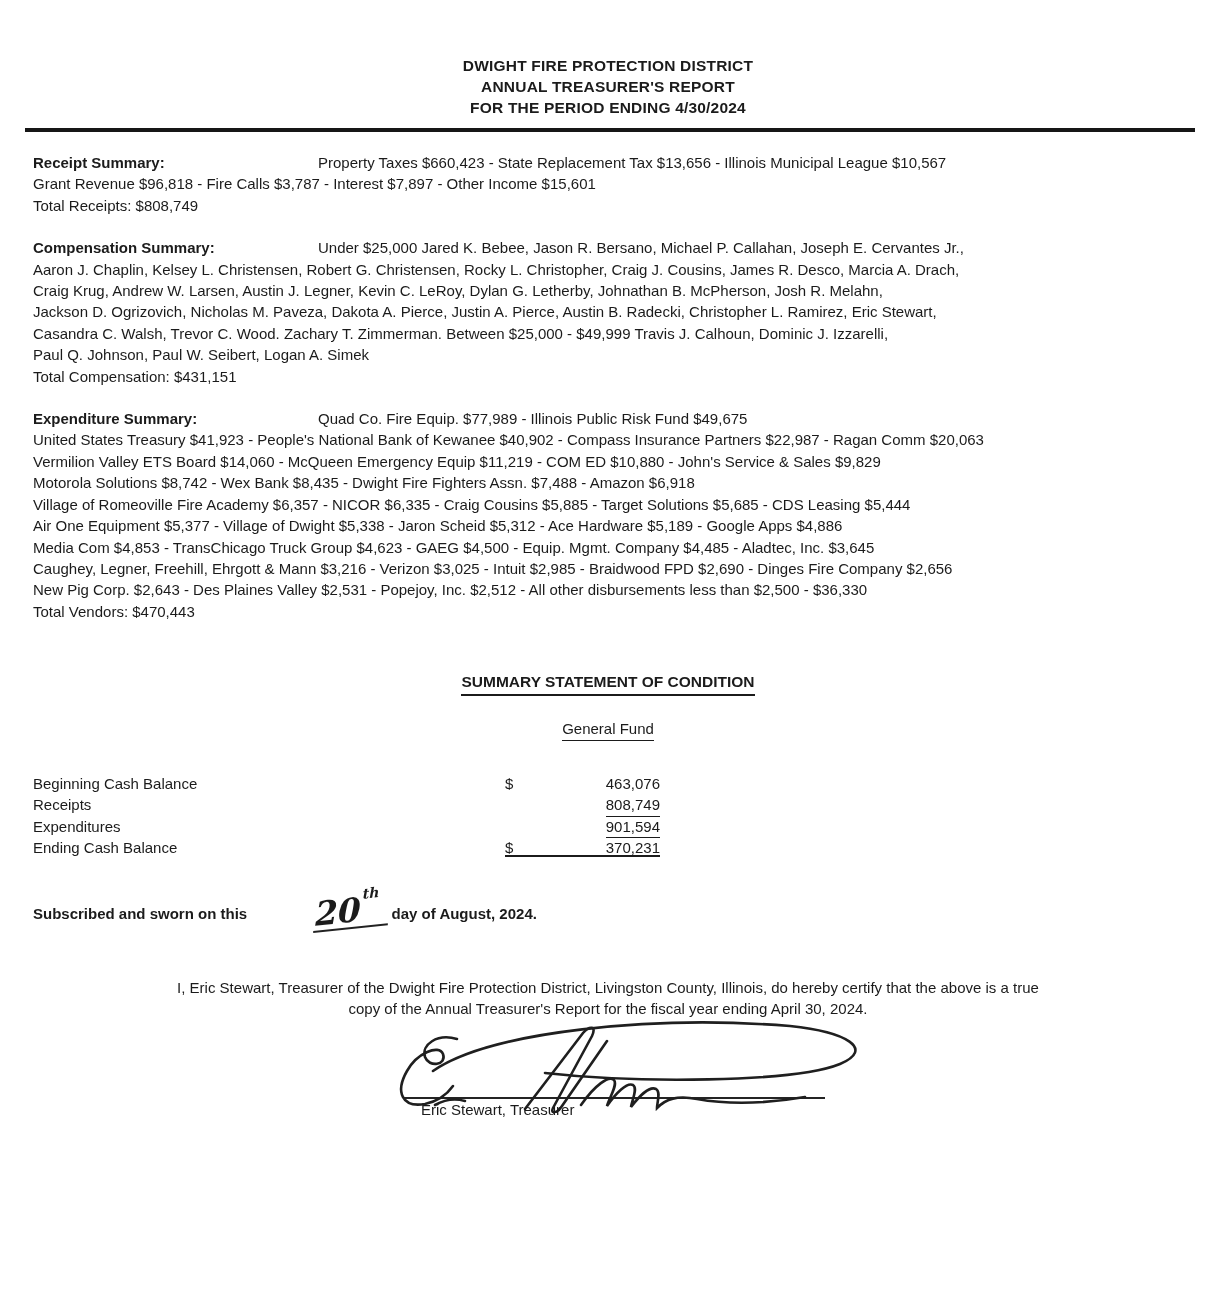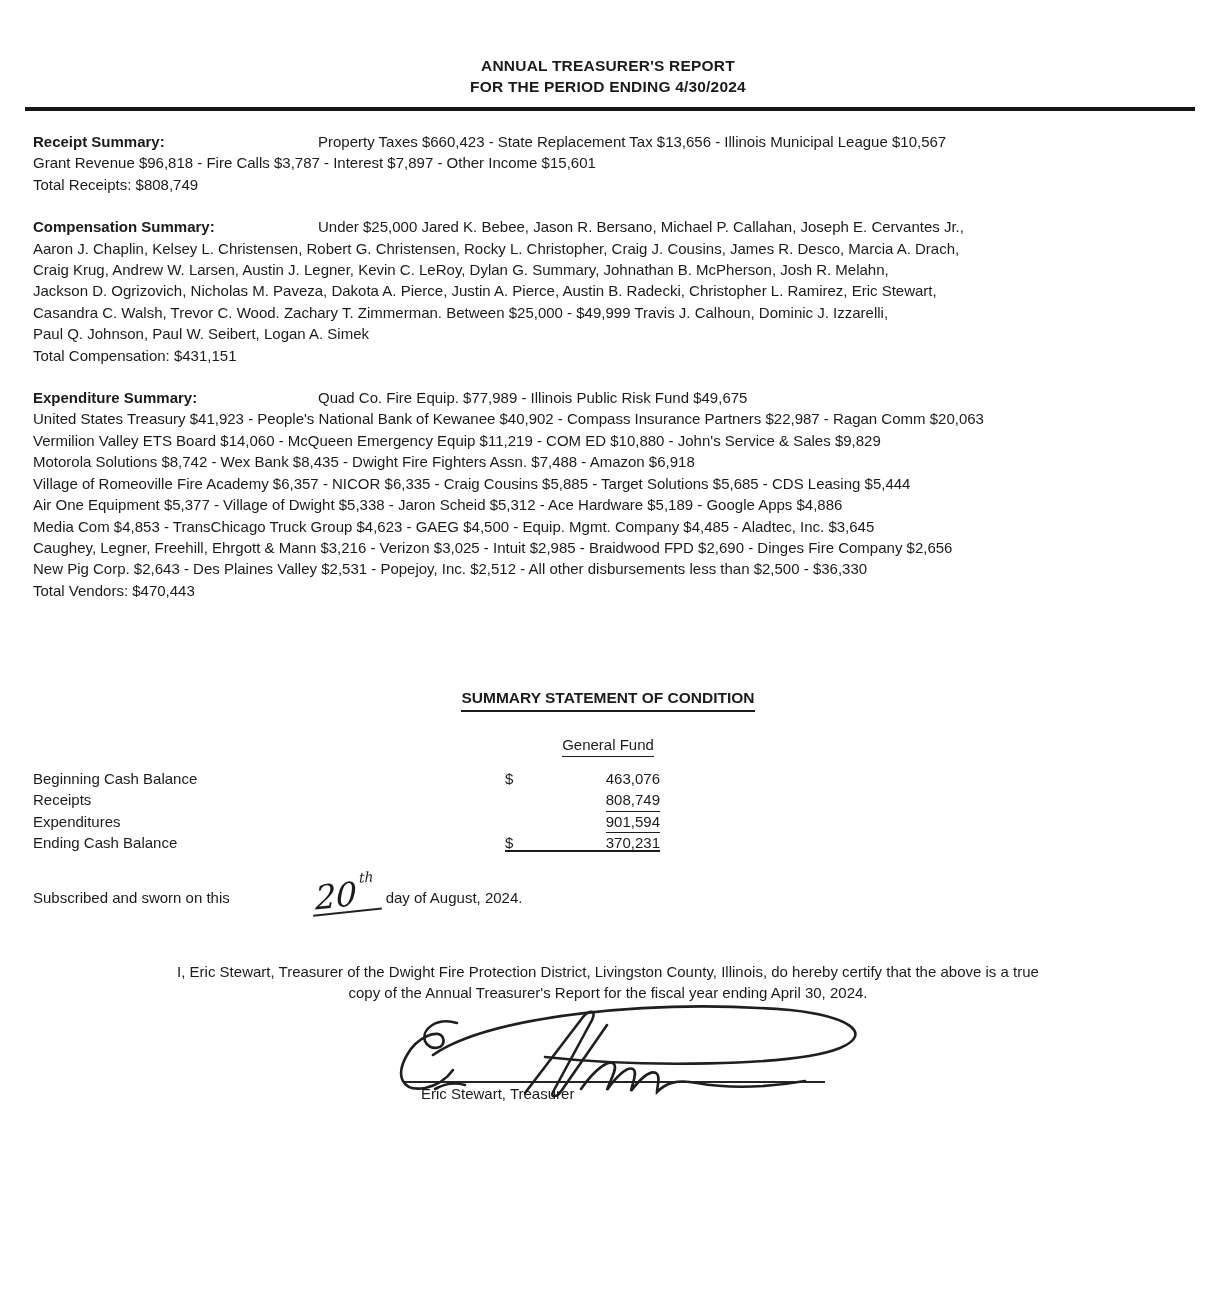--- a/index.html
+++ b/index.html
@@ -16,34 +16,34 @@
 
   .doc-header { text-align: center; font-weight: bold; font-size: 15.5px; line-height: 21px; letter-spacing: 0.2px; }
   .rule { height: 4px; background: #161616; margin: 10px -12px 0 -8px; }
 
   .section { margin-top: 21px; }
   .section.first { margin-top: 20px; }
   .first-line { display: flex; }
   .section-label { font-weight: bold; width: 285px; flex-shrink: 0; }
   .first-text { flex: 1; }
 
-  .statement-title { text-align: center; margin-top: 86px; font-weight: bold; font-size: 15.5px; }
+  .statement-title { text-align: center; margin-top: 49px; font-weight: bold; font-size: 15.5px; }
   .statement-title span { display: inline-block; border-bottom: 2px solid #1b1b1b; padding-bottom: 1px; }
   .fund-line { text-align: center; margin-top: 22px; }
   .fund-line span { display: inline-block; border-bottom: 1.5px solid #1b1b1b; padding-bottom: 1px; }
 
-  .cond-table { margin-top: 11px; width: 627px; }
+  .cond-table { margin-top: 32px; width: 627px; }
   .trow { display: flex; height: 21.4px; }
   .tlabel { width: 472px; flex-shrink: 0; }
   .tval { flex: 1; display: flex; justify-content: space-between; align-items: baseline; }
   .tval .num { margin-left: auto; }
   .num.u { border-bottom: 1.5px solid #1b1b1b; }
   .tval.u-all { border-bottom: 2px solid #1b1b1b; height: 20px; }
 
-  .sworn { margin-top: 17px; display: flex; align-items: baseline; height: 38px; }
+  .sworn { margin-top: 28px; display: flex; align-items: baseline; height: 38px; font-weight: bold; }
   .sworn-prefix { width: 280px; flex-shrink: 0; }
   .hand-day {
     font-family: "DejaVu Serif", serif;
     font-style: italic;
     font-size: 33px;
     line-height: 30px;
     display: inline-block;
     transform: rotate(-6deg) skewX(-6deg);
     border-bottom: 2px solid #222;
     padding: 0 10px 1px 2px;
@@ -58,41 +58,42 @@
   .signature-block svg { display: block; }
   .sig-line { width: 422px; border-top: 2px solid #242424; margin: -16px 0 0 18px; }
   .signer { margin-left: 36px; }
 </style>
 </head>
 <body>
 
 <div class="page">
 
   <div class="doc-header">
+    <div>DWIGHT FIRE PROTECTION DISTRICT</div>
     <div>ANNUAL TREASURER'S REPORT</div>
     <div>FOR THE PERIOD ENDING 4/30/2024</div>
   </div>
   <div class="rule"></div>
 
   <div class="section first">
     <div class="first-line">
       <span class="section-label">Receipt Summary:</span>
       <span class="first-text">Property Taxes $660,423 - State Replacement Tax $13,656 - Illinois Municipal League $10,567</span>
     </div>
     <div>Grant Revenue $96,818 - Fire Calls $3,787 - Interest $7,897 - Other Income $15,601</div>
     <div>Total Receipts: $808,749</div>
   </div>
 
   <div class="section">
     <div class="first-line">
       <span class="section-label">Compensation Summary:</span>
       <span class="first-text">Under $25,000 Jared K. Bebee, Jason R. Bersano, Michael P. Callahan, Joseph E. Cervantes Jr.,</span>
     </div>
     <div>Aaron J. Chaplin, Kelsey L. Christensen, Robert G. Christensen, Rocky L. Christopher, Craig J. Cousins, James R. Desco, Marcia A. Drach,</div>
-    <div>Craig Krug, Andrew W. Larsen, Austin J. Legner, Kevin C. LeRoy, Dylan G. Summary, Johnathan B. McPherson, Josh R. Melahn,</div>
+    <div>Craig Krug, Andrew W. Larsen, Austin J. Legner, Kevin C. LeRoy, Dylan G. Letherby, Johnathan B. McPherson, Josh R. Melahn,</div>
     <div>Jackson D. Ogrizovich, Nicholas M. Paveza, Dakota A. Pierce, Justin A. Pierce, Austin B. Radecki, Christopher L. Ramirez, Eric Stewart,</div>
     <div>Casandra C. Walsh, Trevor C. Wood. Zachary T. Zimmerman. Between $25,000 - $49,999 Travis J. Calhoun, Dominic J. Izzarelli,</div>
     <div>Paul Q. Johnson, Paul W. Seibert, Logan A. Simek</div>
     <div>Total Compensation: $431,151</div>
   </div>
 
   <div class="section">
     <div class="first-line">
       <span class="section-label">Expenditure Summary:</span>
       <span class="first-text">Quad Co. Fire Equip. $77,989 - Illinois Public Risk Fund $49,675</span>

